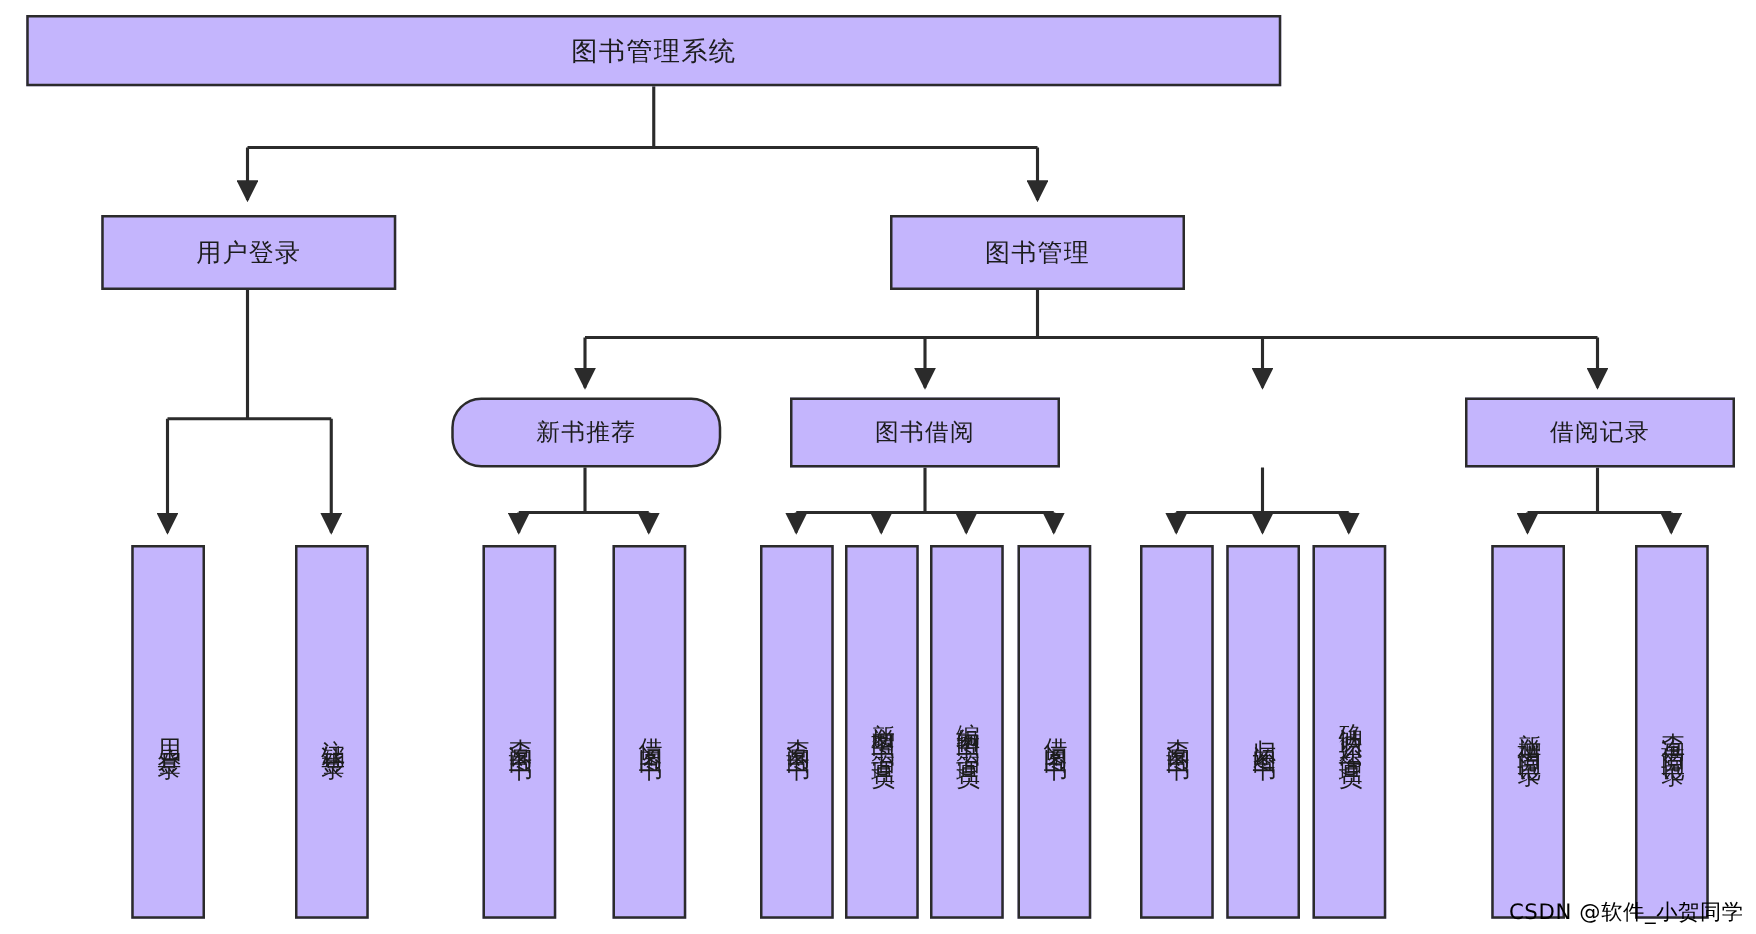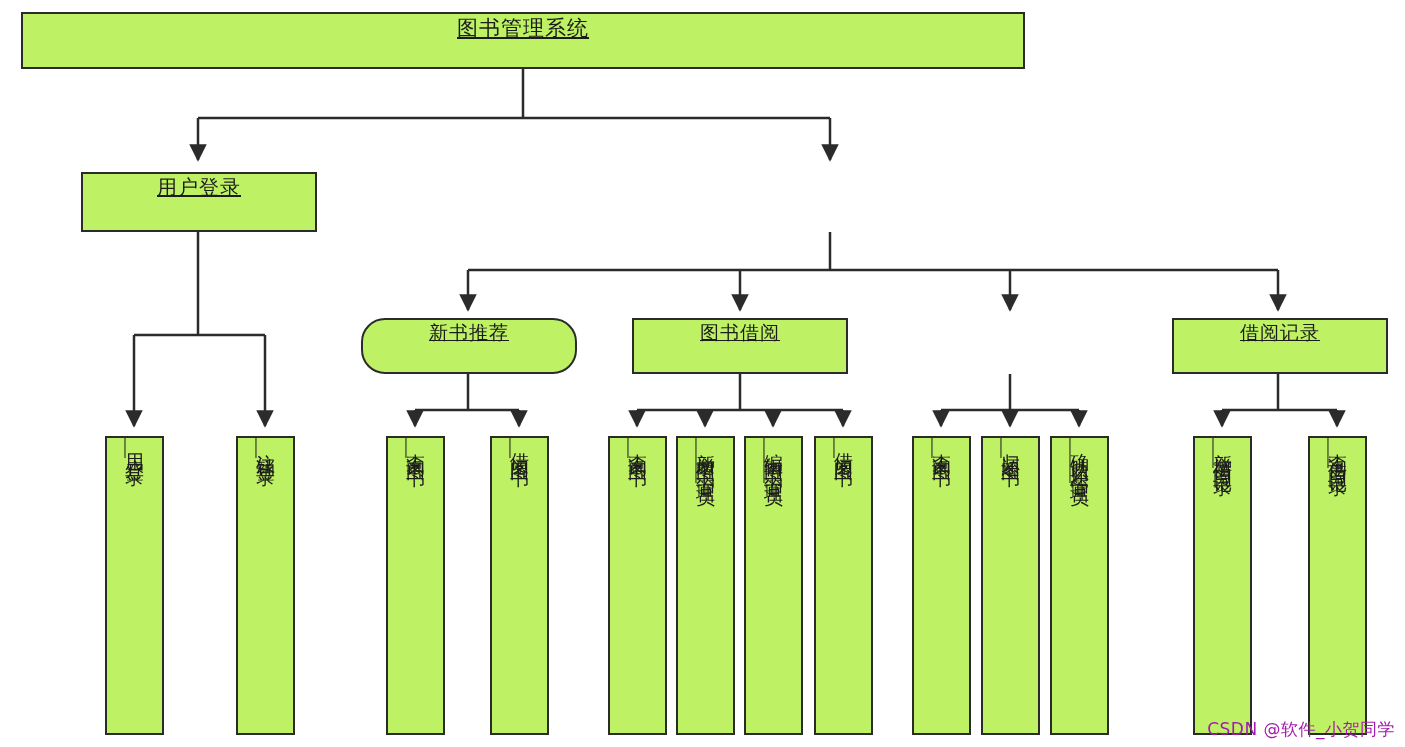--- a/index.html
+++ b/index.html
@@ -22,28 +22,27 @@
     position: absolute;
     left: 0;
     top: 0;
     width: 1405px;
     height: 747px;
   }
   .node {
     position: absolute;
     box-sizing: border-box;
     border: 2.5px solid #2b2b2b;
-    background: #bef264;
+    background: #c4b5fd;
     display: flex;
-    align-items: flex-start;
+    align-items: center;
     justify-content: center;
     color: #1c1c1c;
     text-align: center;
     z-index: 2;
-    text-decoration: underline;
   }
   .node-root {
     font-size: 21px;
     letter-spacing: 1px;
   }
   .node-mid {
     font-size: 20px;
     letter-spacing: 1px;
   }
   .node-sub {
@@ -59,21 +58,21 @@
     letter-spacing: 5px;
     line-height: 1.05;
     white-space: nowrap;
     display: block;
   }
   .watermark {
     position: absolute;
     right: 10px;
     bottom: 6px;
     font-size: 17px;
-    color: #a21caf;
+    color: #000000;
     letter-spacing: 0.5px;
     z-index: 3;
     white-space: nowrap;
   }
 </style>
 </head>
 <body>
 
 <div id="diagram-root">
 
@@ -127,20 +126,23 @@
     </g>
   </svg>
 
   <div class="node node-root" style="left:21px; top:12px; width:1004px; height:57px;">
     <span>图书管理系统</span>
   </div>
 
   <div class="node node-mid" style="left:81px; top:172px; width:236px; height:60px;">
     <span>用户登录</span>
   </div>
+  <div class="node node-mid" style="left:712px; top:172px; width:236px; height:60px;">
+    <span>图书管理</span>
+  </div>
 
   <div class="node node-sub" style="left:361px; top:318px; width:216px; height:56px;border-radius:24px;">
     <span>新书推荐</span>
   </div>
   <div class="node node-sub" style="left:632px; top:318px; width:216px; height:56px;">
     <span>图书借阅</span>
   </div>
   <div class="node node-sub" style="left:1172px; top:318px; width:216px; height:56px;">
     <span>借阅记录</span>
   </div>

